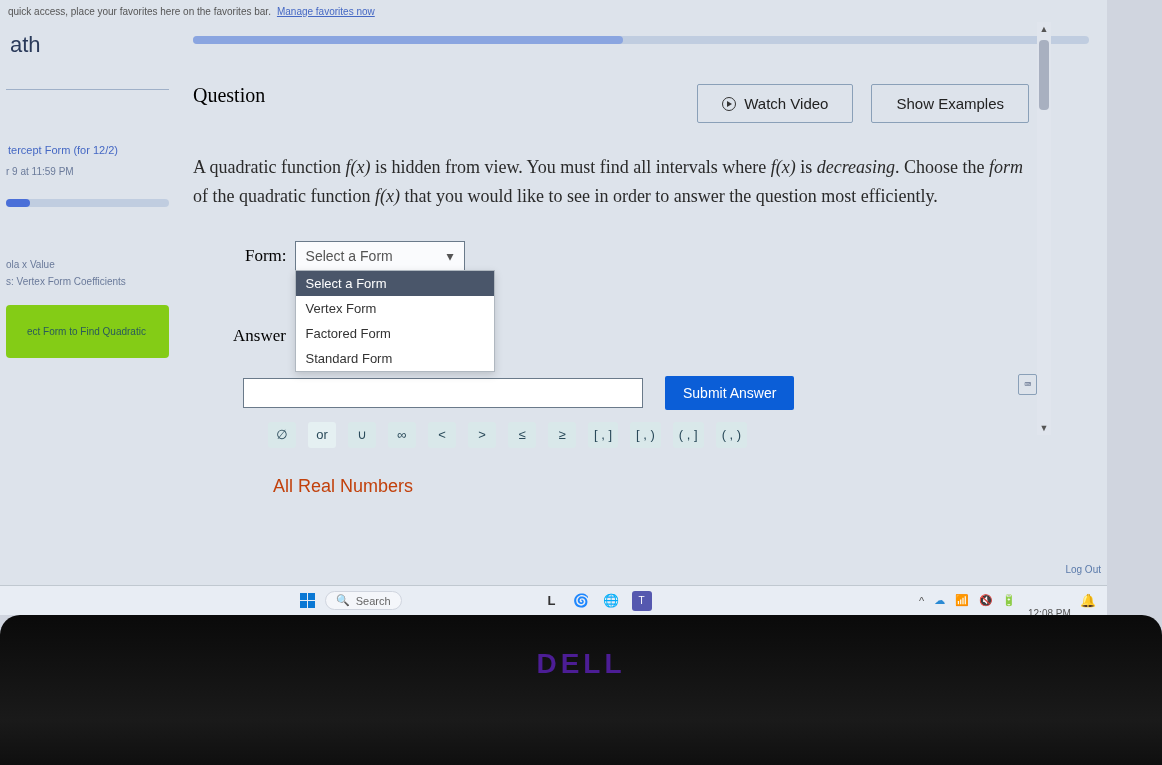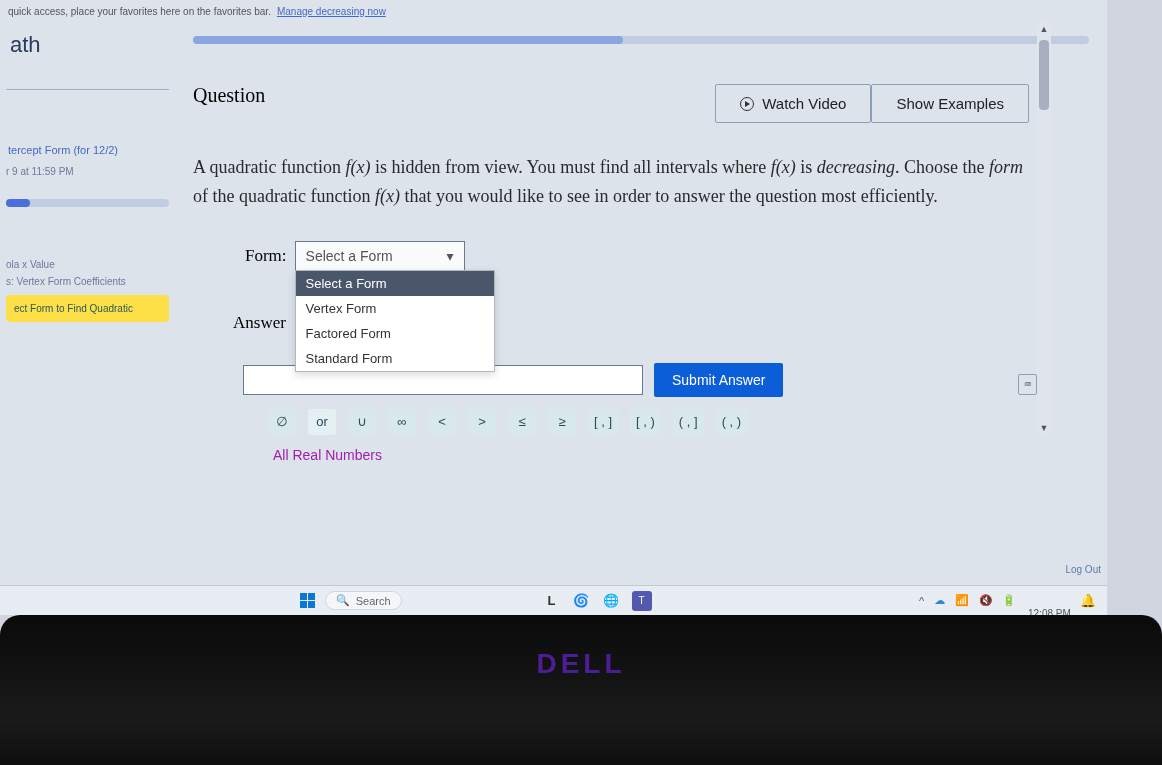--- a/index.html
+++ b/index.html
@@ -83,23 +83,23 @@
       background: #c0cde0;
       border-radius: 4px;
       margin: 10px 0 12px;
       position: relative;
     }
     .sidebar-progress::after {
       content: ''; position: absolute; left: 0; top: 0; bottom: 0;
       width: 15%; background: #4a6fd8; border-radius: 4px;
     }
     .sidebar-active {
-      background: #fde047;
+      background: #84cc16;
       border-radius: 4px;
-      padding: 8px;
+      padding: 21px;
       font-size: 10px;
       color: #2a5a5a;
     }
     .sidebar-footer {
       position: absolute;
       bottom: 10px; left: 6px; right: 6px;
       display: flex; justify-content: space-between;
       font-size: 10px; color: #5a7aaa;
       font-family: Arial, sans-serif;
     }
@@ -121,21 +121,21 @@
     }
     .qheader {
       display: flex;
       justify-content: space-between;
       margin-bottom: 30px;
       padding-right: 60px;
     }
     .q-label {
       font-size: 20px;
     }
-    .q-actions { display: flex; font-family: Arial, sans-serif; }
+    .q-actions { display: flex; gap: 18px; font-family: Arial, sans-serif; }
     .btn-outline {
       border: 1px solid #8aa0b8;
       background: transparent;
       padding: 10px 24px;
       font-size: 15px;
       color: #222;
       border-radius: 2px;
       display: inline-flex;
       align-items: center;
       gap: 8px;
@@ -196,40 +196,40 @@
     }
     .dropdown-item.highlighted {
       background: #4a566a;
       color: #fff;
     }
     .answer-row {
       display: flex;
       align-items: center;
       gap: 8px;
       margin-left: 40px;
-      margin-top: 42px;
+      margin-top: 55px;
     }
     .answer-label { font-size: 17px; }
     .keyboard-icon {
       position: absolute;
       right: 70px;
       top: 352px;
       border: 1px solid #8aa0b8;
       padding: 3px 5px;
       font-size: 11px;
       color: #4a5a7a;
       font-family: monospace;
       border-radius: 2px;
     }
     .answer-area {
       margin-left: 50px;
       margin-top: 30px;
       display: flex;
       align-items: center;
-      gap: 11px;
+      gap: 22px;
     }
     .answer-input {
       width: 400px;
       height: 30px;
       border: 1px solid #6a7a8a;
       background: #fff;
       font-family: Arial, sans-serif;
       padding: 4px 8px;
       font-size: 14px;
     }
@@ -260,23 +260,23 @@
       align-items: center;
       justify-content: center;
       font-size: 13px;
       color: #2a4a5a;
       padding: 0 6px;
       cursor: pointer;
     }
     .key.wide { background: #e5f0f2; }
     .all-real {
       margin-left: 80px;
-      margin-top: 12px;
-      font-size: 14px;
-      color: #a21caf;
+      margin-top: 28px;
+      font-size: 18px;
+      color: #c2410c;
       font-family: Arial, sans-serif;
       display: inline-block;
     }
     .taskbar {
       position: absolute;
       bottom: 150px; left: 0; right: 55px;
       height: 30px;
       background: #e8edf4;
       border-top: 1px solid #c0c8d0;
       display: flex;
@@ -338,37 +338,37 @@
       background: #a8b0c0;
       border-radius: 4px;
     }
   </style>
 </head>
 <body>
 
 <div class="screen-area">
   <div class="bookmark-bar">
     <span>quick access, place your favorites here on the favorites bar.</span>
-    <a href="#">Manage decreasing now</a>
+    <a href="#">Manage favorites now</a>
   </div>
 
   <div class="page-wrap">
     <div class="sidebar">
       <div class="sidebar-title">ath</div>
       <div class="sidebar-divider"></div>
       <div class="sidebar-link"></div>
       <div style="height:30px"></div>
       <div class="sidebar-item">tercept Form (for 12/2)</div>
       <div style="height:6px"></div>
       <div class="sidebar-small">r 9 at 11:59 PM</div>
       <div style="height:12px"></div>
       <div class="sidebar-progress"></div>
       <div style="height:40px"></div>
       <div class="sidebar-small" style="margin-bottom:6px;">ola x Value</div>
-      <div class="sidebar-small" style="margin-bottom:8px;">s: Vertex Form Coefficients</div>
+      <div class="sidebar-small" style="margin-bottom:18px;">s: Vertex Form Coefficients</div>
       <div class="sidebar-active">ect Form to Find Quadratic</div>
       <div class="sidebar-footer">
         <span></span>
         <span>Log Out</span>
       </div>
     </div>
 
     <div class="main">
       <div class="progress-top"></div>
 

